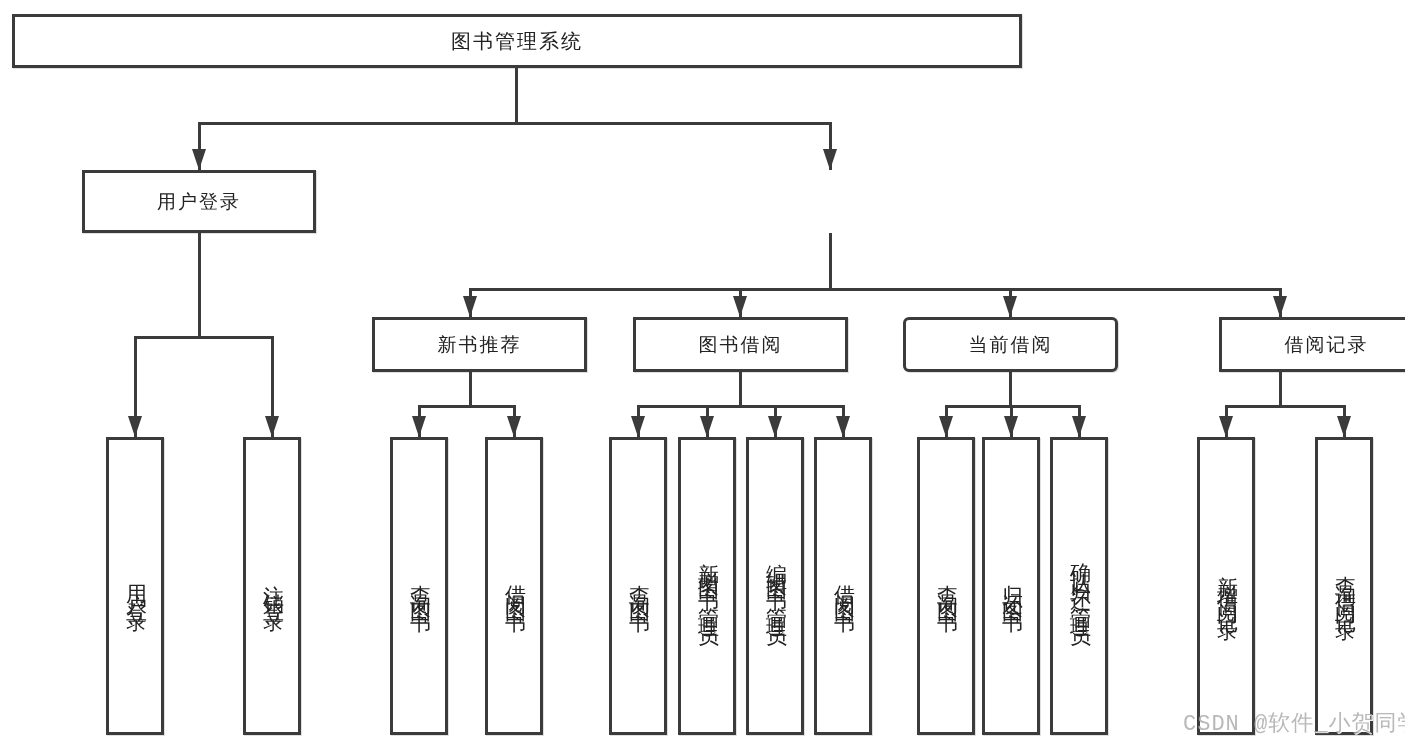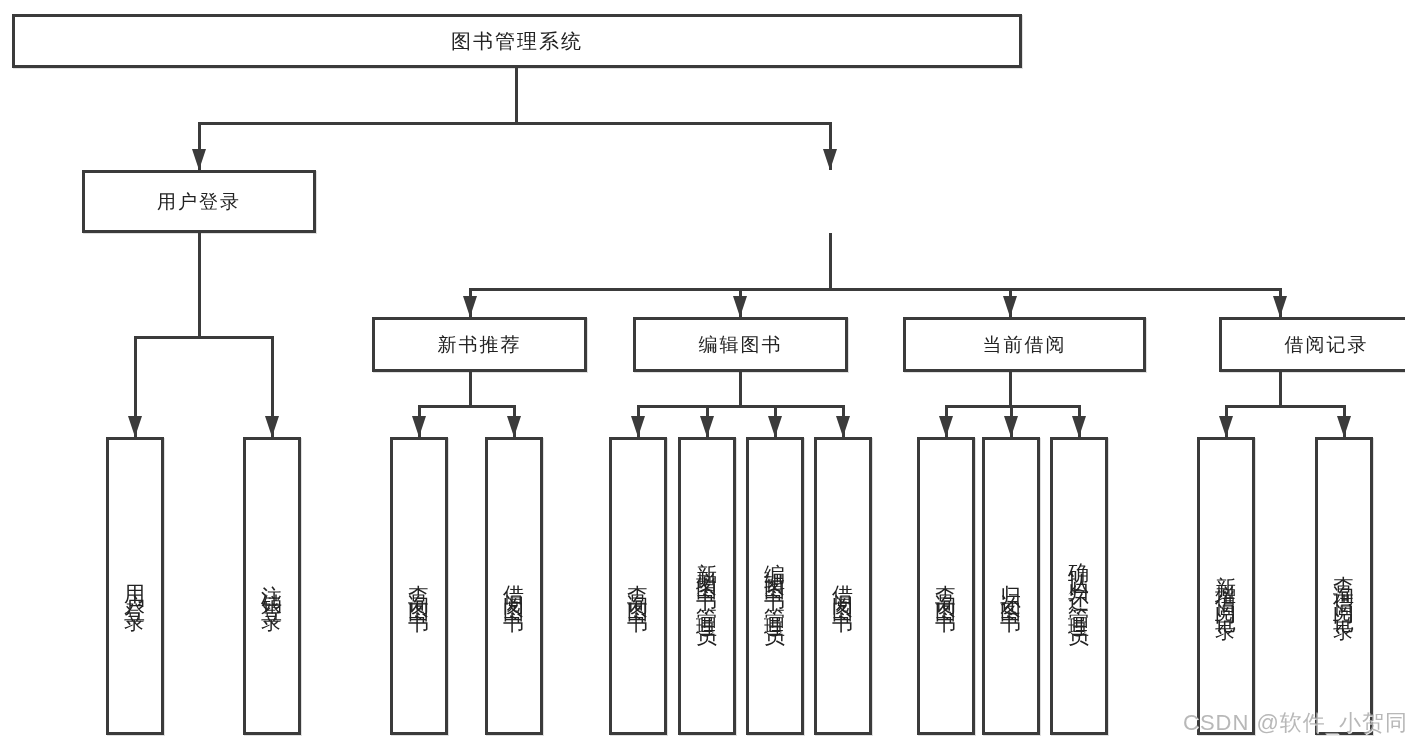--- a/index.html
+++ b/index.html
@@ -2,21 +2,21 @@
 <html><head>
 <meta charset="utf-8">
 <style>
   * { box-sizing: border-box; margin: 0; padding: 0; }
   html, body { background: #ffffff; }
   .stage {
     position: relative;
     width: 1405px;
     height: 747px;
     background: #ffffff;
-    font-family: Liberation Sans, sans-serif;
+    font-family: Liberation Mono, monospace;
     color: #222222;
     overflow: hidden;
   }
   .hnode {
     position: absolute;
     background: #ffffff;
     border: 3px solid #3b3b3b;
     box-shadow: 1px 1px 0 rgba(0,0,0,0.12);
     display: flex;
     align-items: center;
@@ -106,23 +106,23 @@
   <div class="arrowhead" style="left:733px; top:296px;"></div>
   <div class="line" style="left:1009px; top:288px; width:3px; height:29px;"></div>
   <div class="arrowhead" style="left:1003px; top:296px;"></div>
   <div class="line" style="left:1279px; top:288px; width:3px; height:29px;"></div>
   <div class="arrowhead" style="left:1273px; top:296px;"></div>
 
   <div class="hnode" style="left:372px; top:317px; width:215px; height:55px;">
     <span>新书推荐</span>
   </div>
   <div class="hnode" style="left:633px; top:317px; width:215px; height:55px;">
-    <span>编辑图书</span>
-  </div>
-  <div class="hnode" style="left:903px; top:317px; width:243px; height:55px;">
+    <span>图书借阅</span>
+  </div>
+  <div class="hnode" style="left:903px; top:317px; width:215px; height:55px;border-radius:6px;">
     <span>当前借阅</span>
   </div>
   <div class="hnode" style="left:1219px; top:317px; width:215px; height:55px;justify-content:center;">
     <span>借阅记录</span>
   </div>
 
   <div class="line" style="left:469px; top:372px; width:3px; height:33px;"></div>
   <div class="line" style="left:418px; top:405px; width:98px; height:3px;"></div>
   <div class="line" style="left:418px; top:405px; width:3px; height:32px;"></div>
   <div class="arrowhead" style="left:412px; top:416px;"></div>

